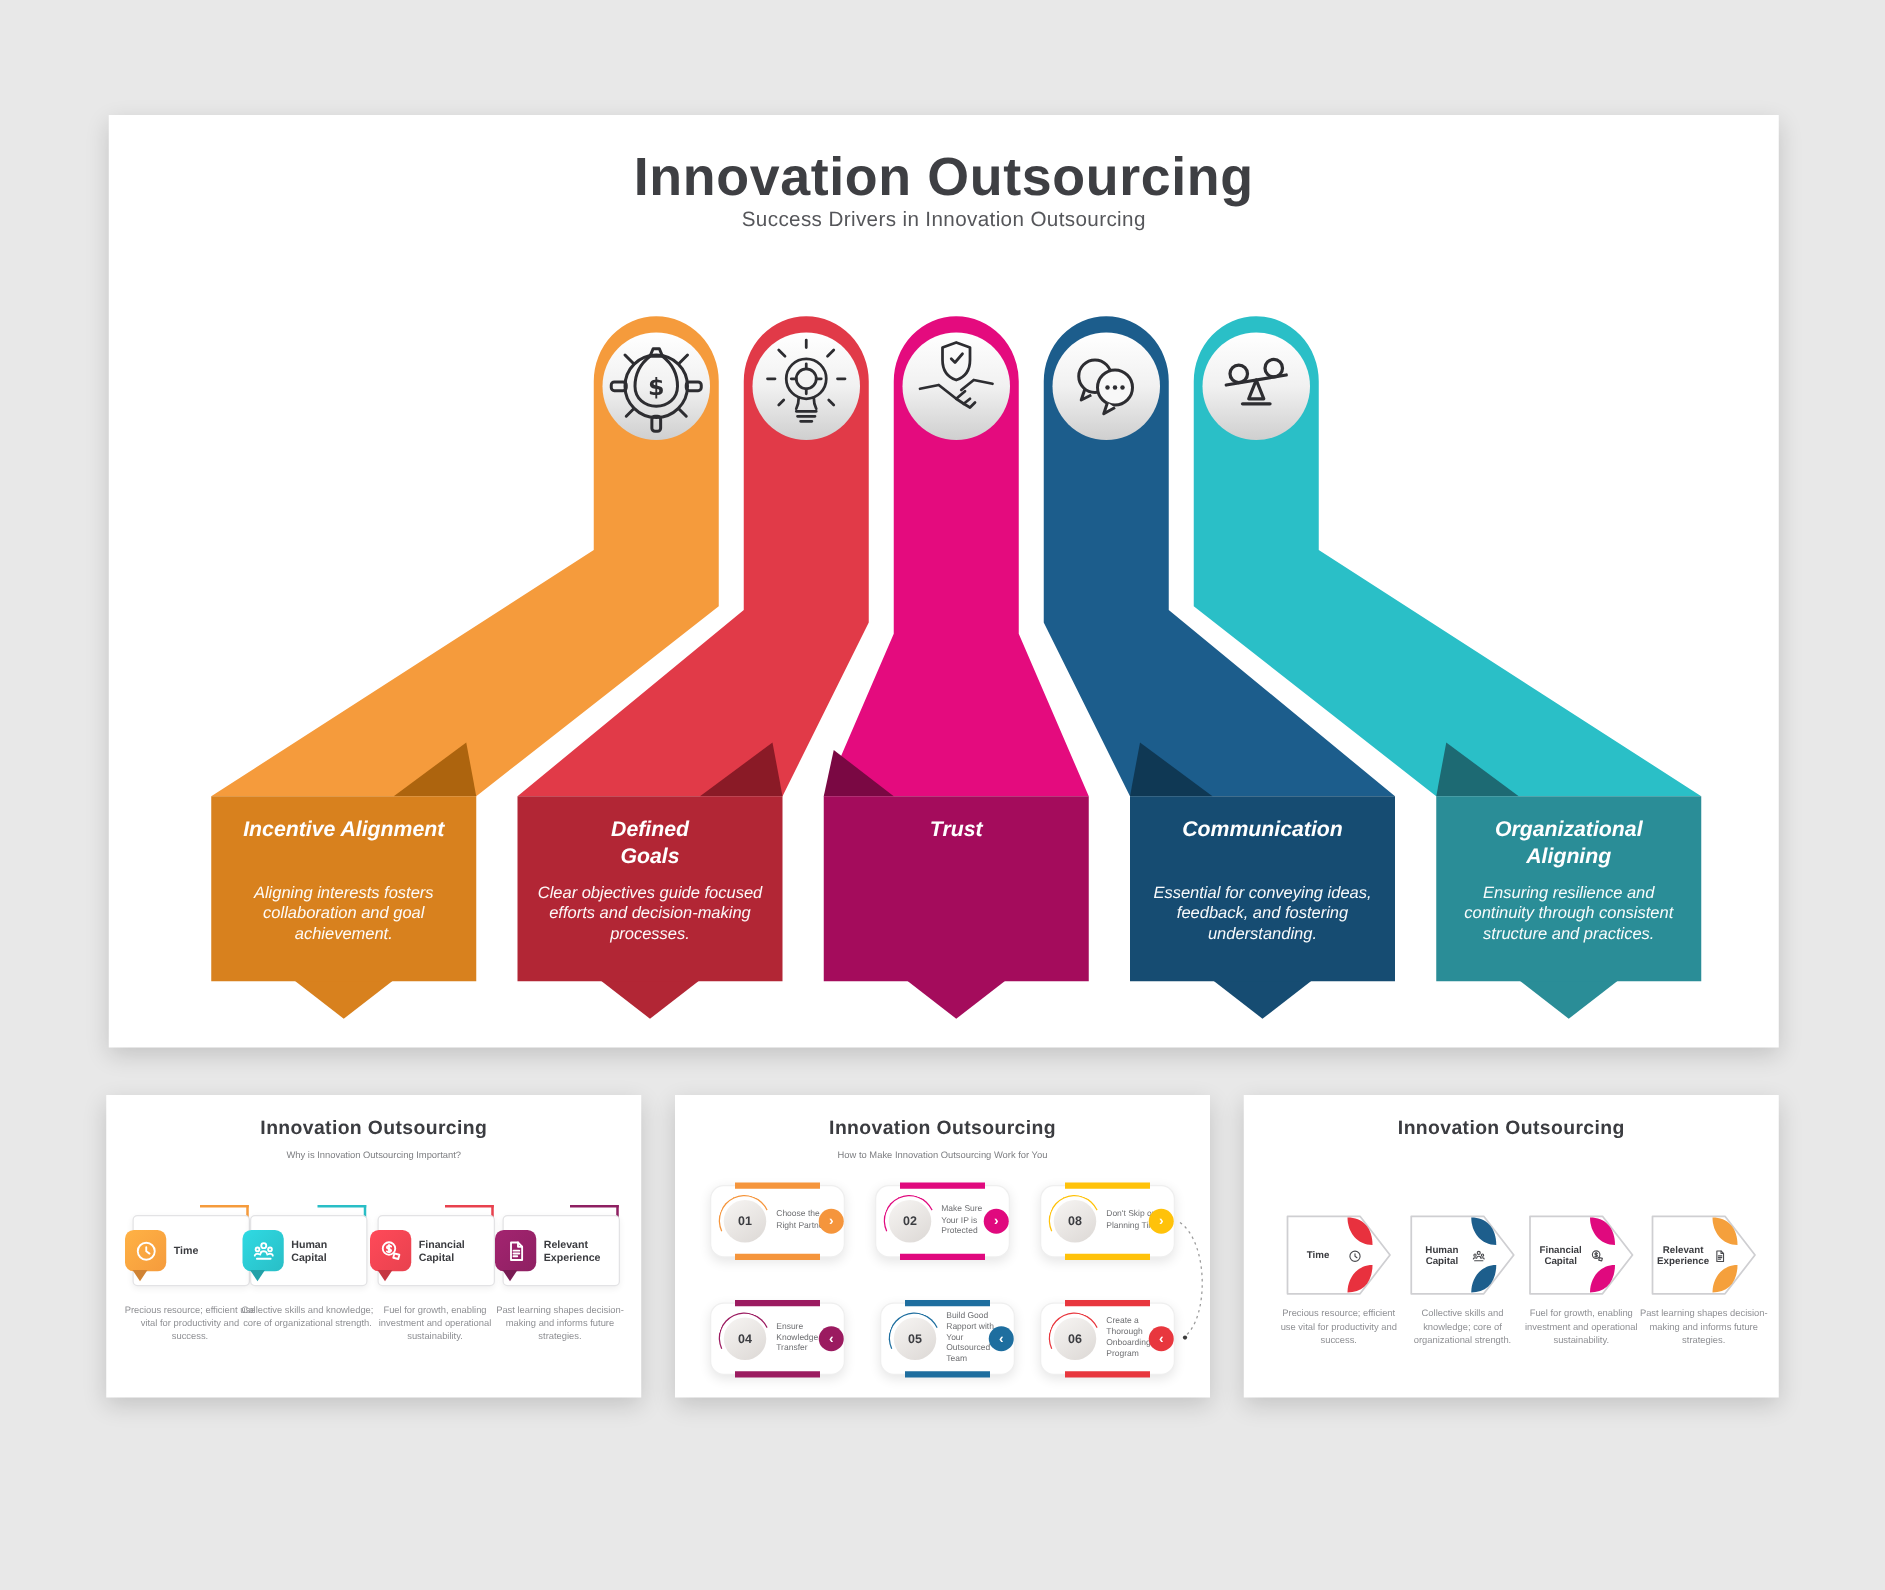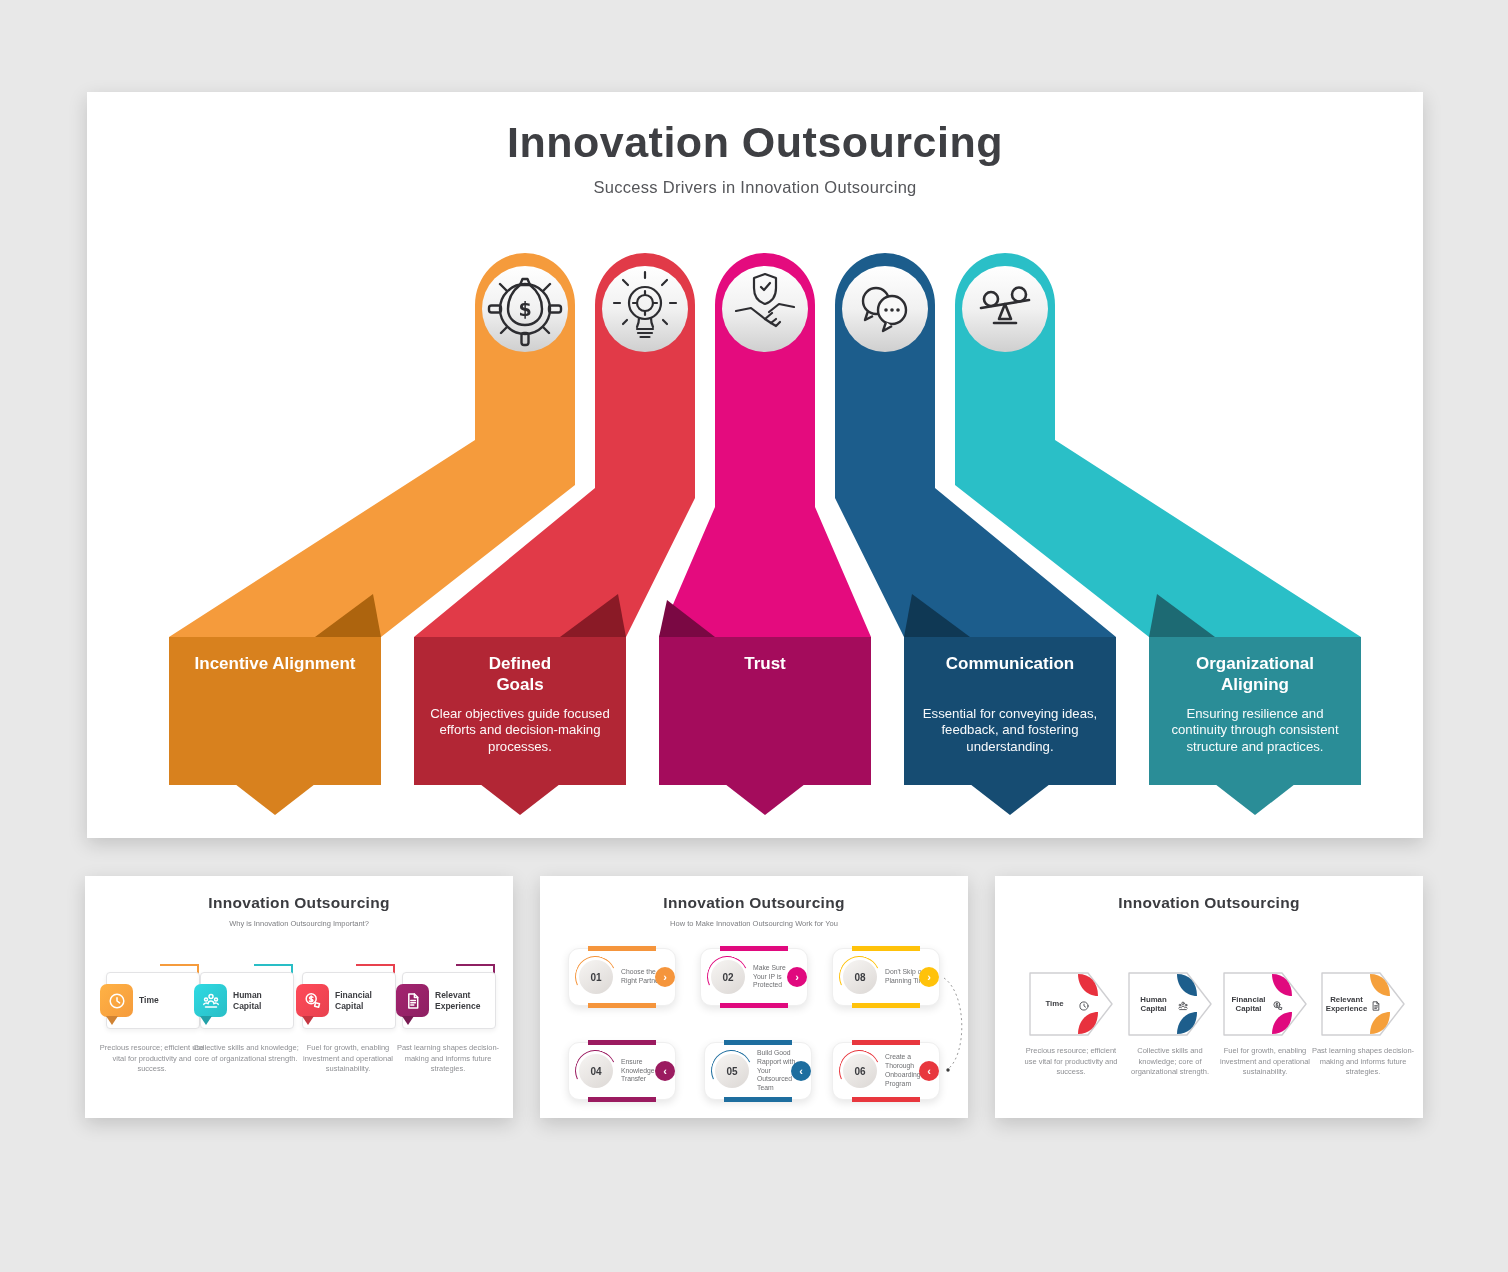--- a/index.html
+++ b/index.html
@@ -5,23 +5,23 @@
   html,body{margin:0;padding:0;}
   body{
     width:1508px;height:1272px;position:relative;overflow:hidden;
     background:#e8e8e8;
     font-family:"Liberation Sans", sans-serif;
   }
   .slide{position:absolute;background:#ffffff;box-shadow:0 6px 18px rgba(0,0,0,.16);}
   
   #main-slide{left:87px;top:92px;width:1336px;height:746px;}
   .main-title{text-align:center;margin:26px 0 0 0;font-size:43px;font-weight:800;color:#3e3f43;letter-spacing:.5px;}
-  .main-subtitle{text-align:center;margin-top:11px;font-size:16.5px;color:#55565a;letter-spacing:.3px;}
+  .main-subtitle{text-align:center;margin-top:0;font-size:16.5px;color:#55565a;letter-spacing:.3px;}
   #diagram-svg{position:absolute;left:0;top:0;width:1336px;height:746px;pointer-events:none;}
-  #driver-texts{position:absolute;inset:0;pointer-events:none;}
+  #driver-texts{position:absolute;inset:0;pointer-events:none;font-style:italic;}
   .driver-text{position:absolute;top:545px;width:212px;height:148px;color:#fff;text-align:center;box-sizing:border-box;}
   .driver-title{position:absolute;top:17px;left:8px;right:8px;font-weight:700;font-size:17px;line-height:1.22;white-space:pre-line;}
   .driver-desc{position:absolute;top:69px;left:11px;right:11px;font-size:13.2px;line-height:1.24;color:rgba(255,255,255,.97);}
   
   .thumb{top:876px;width:428px;height:242px;cursor:pointer;}
   #thumb-why{left:85px;} #thumb-how{left:540px;} #thumb-factors{left:995px;}
   .thumb-title{text-align:center;margin:18px 0 0 0;font-size:15.5px;font-weight:800;color:#3b3c40;letter-spacing:.3px;}
   .thumb-subtitle{text-align:center;margin-top:7px;font-size:7.5px;color:#7c7d80;}
   
   .t1-bracket{position:absolute;width:37px;height:26px;border-top:2.5px solid;border-right:2.5px solid;}
@@ -136,20 +136,21 @@
           <circle cx="14" cy="-14.5" r="7"></circle>
       <path d="M-24,-1 L24,-9"></path>
       <path d="M0,-5 L-6,10 L6,10 Z"></path>
       <path d="M-11,14 h22"></path>
     </g>
       </g>
     </svg>
   <div id="driver-texts">
       <div class="driver-text" style="left:82px">
        <div class="driver-title">Incentive Alignment</div>
+       <div class="driver-desc">Aligning interests fosters collaboration and goal achievement.</div>
      </div>
       <div class="driver-text" style="left:327px">
        <div class="driver-title">Defined
 Goals</div>
        <div class="driver-desc">Clear objectives guide focused efforts and decision-making processes.</div>
      </div>
       <div class="driver-text" style="left:572px">
        <div class="driver-title">Trust</div>
      </div>
       <div class="driver-text" style="left:817px">

